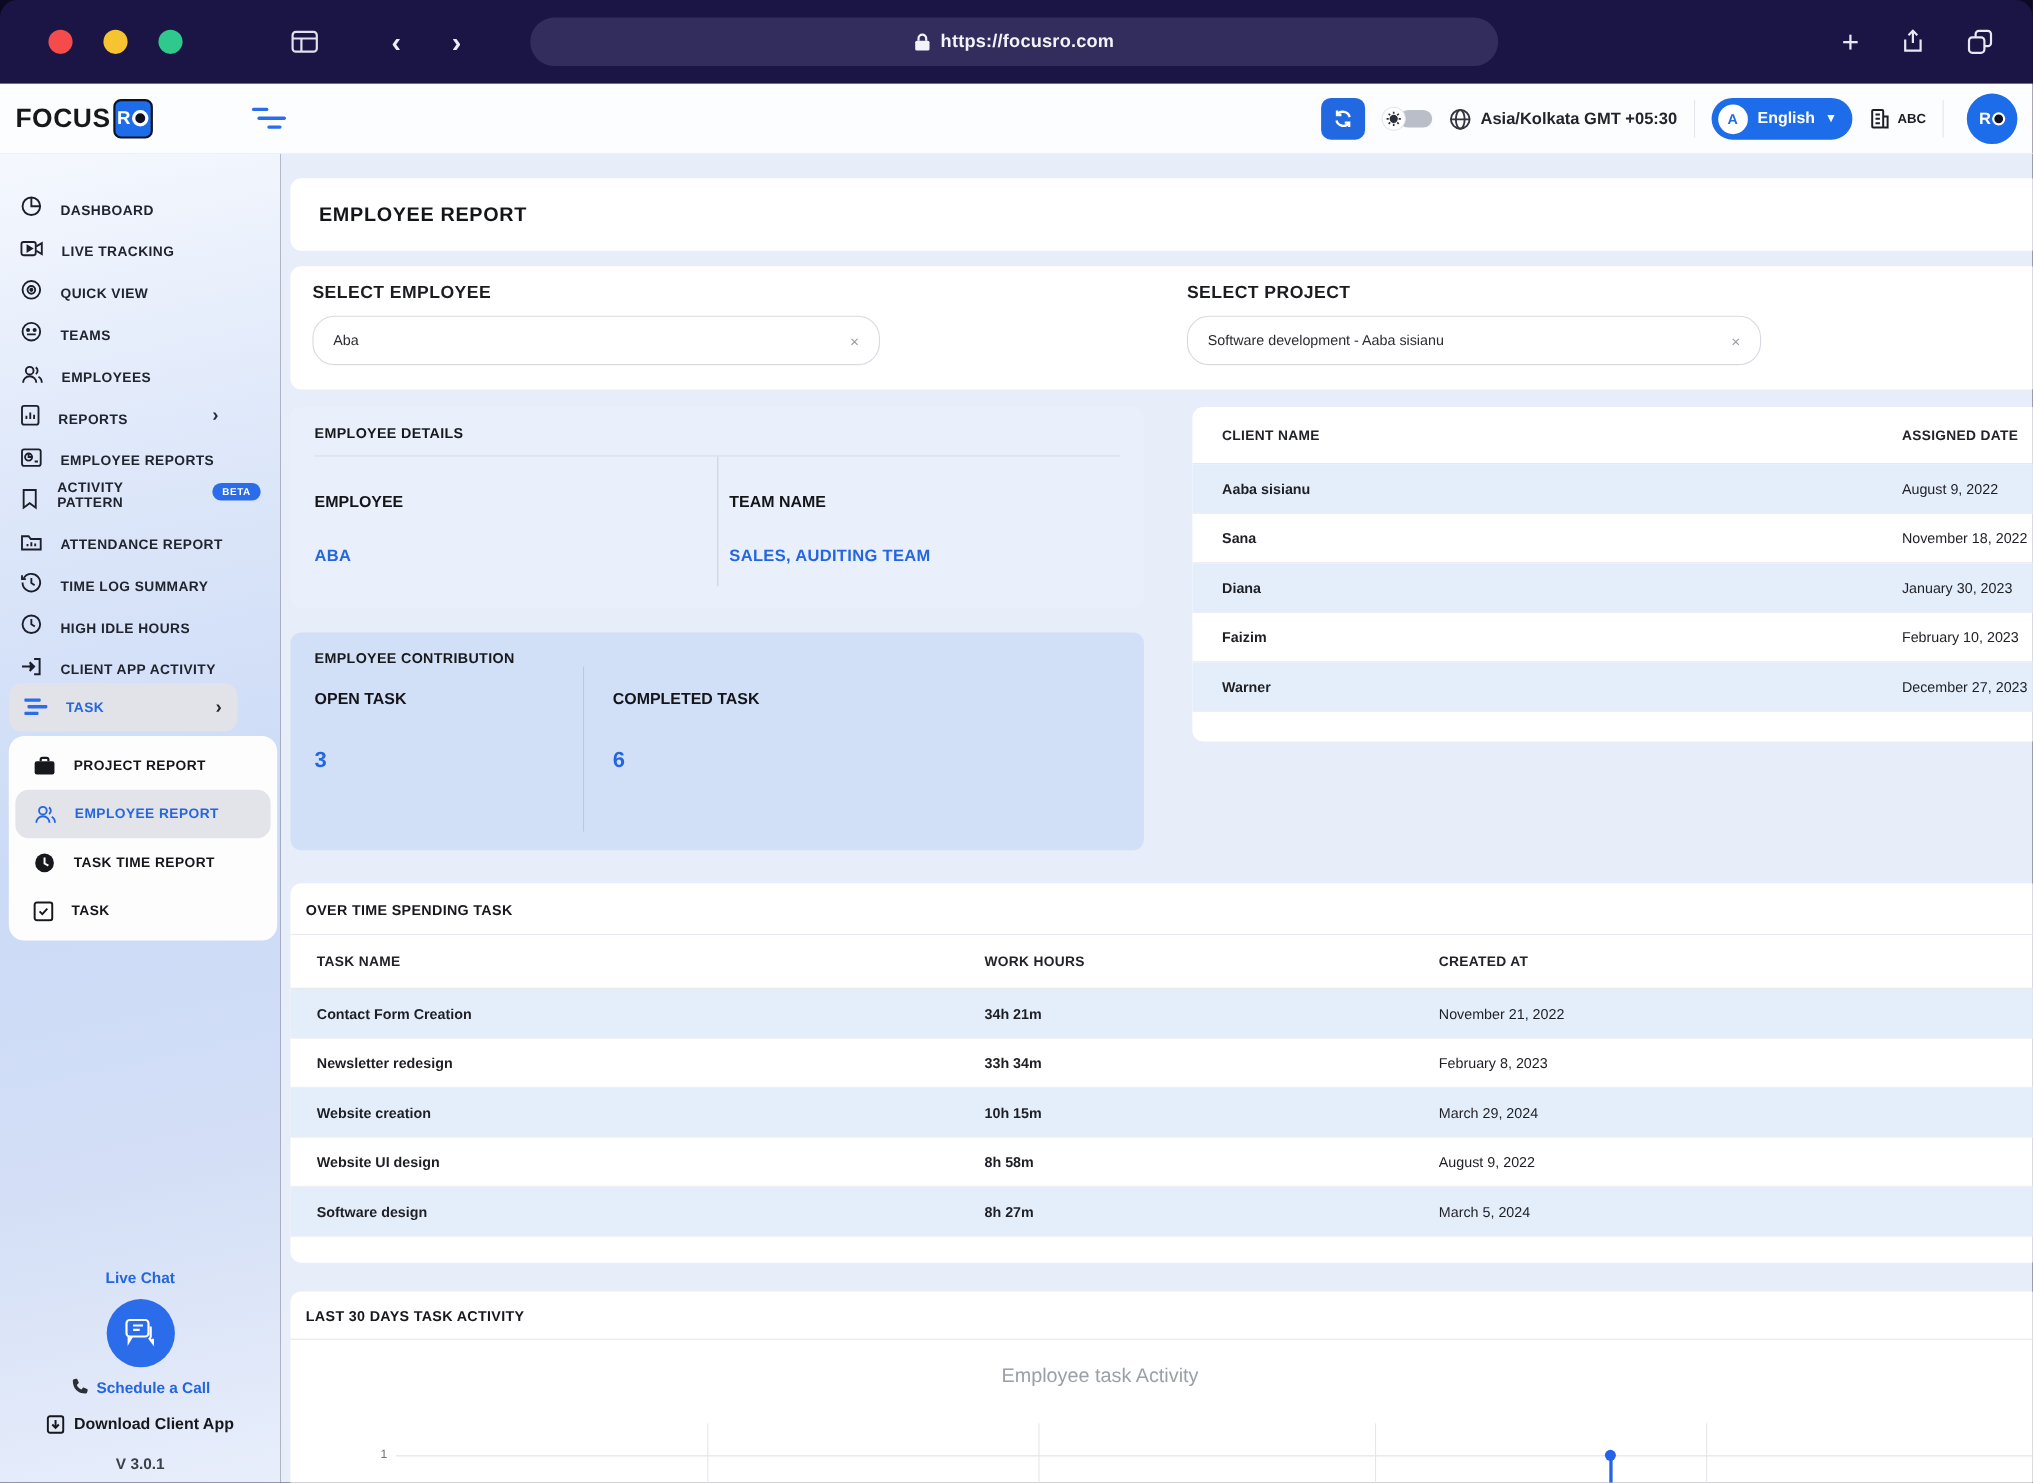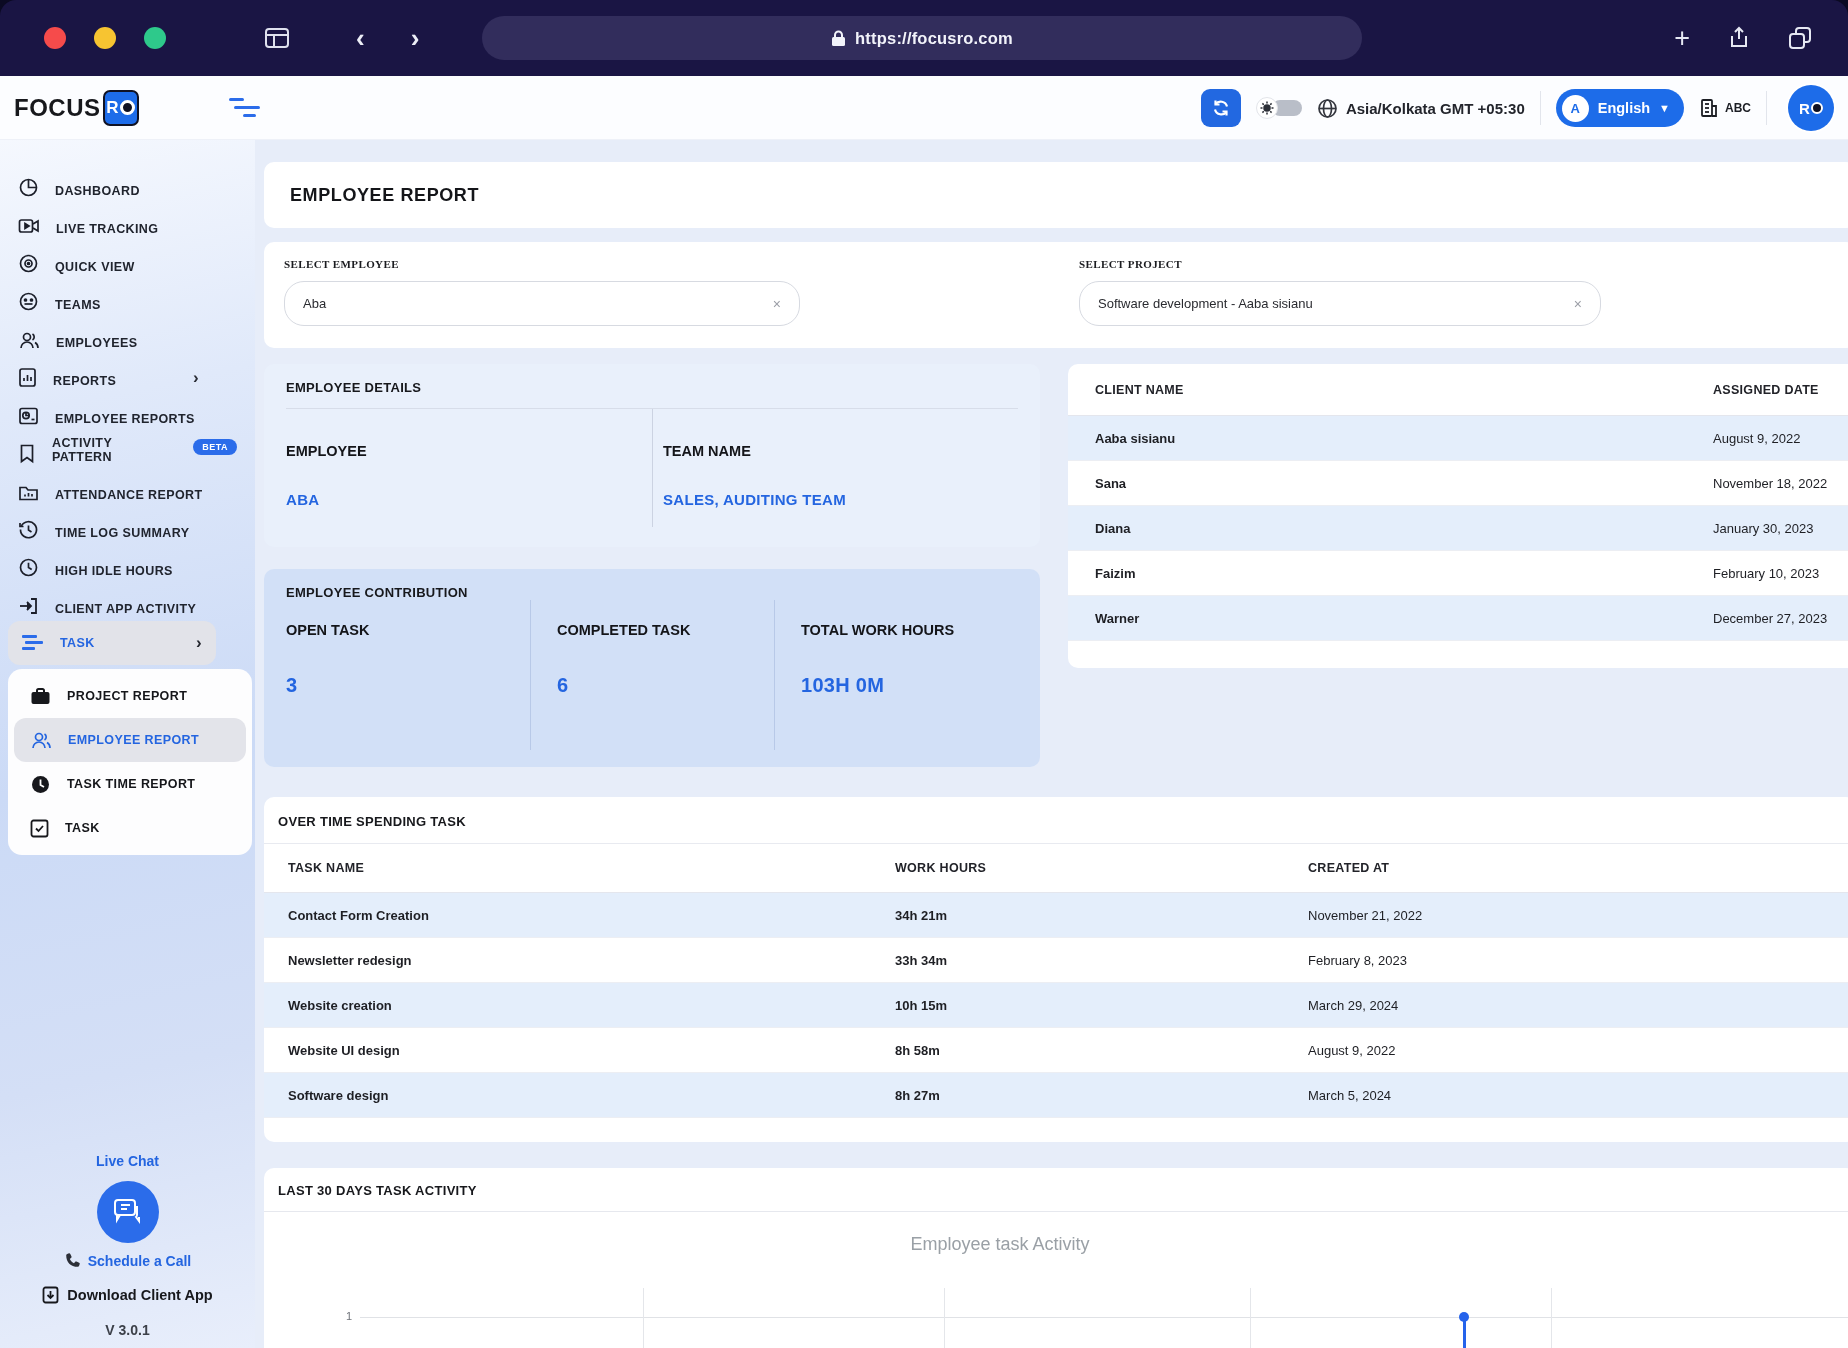--- a/index.html
+++ b/index.html
@@ -82,27 +82,27 @@
   .download { display:flex; align-items:center; justify-content:center; gap:8px;
     color:#17181c; font-size:14.5px; font-weight:bold; margin-top:17px; cursor:pointer; }
   .version { color:#3c4049; font-size:14px; font-weight:bold; margin-top:18px; }
 
   
   .main { flex:1; background:#e7edf9; padding:22px 0 0 9px; overflow:hidden; }
   .card { background:#fff; border-radius:10px; }
   .titlecard { width:1592px; height:66px; display:flex; align-items:center; padding:0 26px;
     font-size:18px; font-weight:bold; letter-spacing:.6px; color:#141519; }
   .filtercard { width:1592px; margin-top:14px; padding:16px 20px 22px; display:grid; grid-template-columns:795px 1fr; }
-  .f-label { font-size:11px; font-weight:bold; letter-spacing:.4px; color:#1b1c20; margin-bottom:11px;font-family:Liberation Serif, serif; }
+  .f-label { font-size:16px; font-weight:bold; letter-spacing:.4px; color:#1b1c20; margin-bottom:11px; }
   .select { width:516px; height:45px; border:1px solid #d7dae1; border-radius:20px; background:#fff;
     display:flex; align-items:center; justify-content:space-between; padding:0 18px; font-size:13px; color:#2a2b30; }
   .select.wide { width:522px; }
   .clear-x { color:#9b9ea6; font-size:14px; cursor:pointer; }
 
-  .detailrow { margin-top:16px; display:flex; gap:28px; }
+  .detailrow { margin-top:16px; display:flex; gap:44px; }
   .leftcol { width:776px; flex:0 0 auto; }
   .bluecard { background:#e9f0fb; border-radius:10px; padding:16px 22px 0; height:183px; }
   .bc-title { font-size:13px; font-weight:bold; letter-spacing:.3px; color:#17181c;
     padding-bottom:13px; border-bottom:1px solid #d7dde9; }
   .bc-cols { display:grid; grid-template-columns:1fr 1fr; height:118px; }
   .bc-col2 { border-left:1px solid #ccd3e2; padding-left:10px; }
   .bc-h { font-size:14.5px; font-weight:bold; color:#141519; margin-top:34px; }
   .bc-v { font-size:15px; font-weight:bold; color:#2465e0; margin-top:32px; letter-spacing:.3px; }
   .contribcard { margin-top:22px; background:#d2e0f7; border-radius:10px; padding:16px 22px 0; height:198px; }
   .ct-cols { display:grid; grid-template-columns:1fr 1fr 1fr; height:150px; }
@@ -468,24 +468,20 @@
             <div style="font-size:13px;font-weight:bold;letter-spacing:.3px;color:#17181c;">EMPLOYEE CONTRIBUTION</div>
             <div class="ct-cols">
               <div class="ct-col">
                 <div class="ct-h">OPEN TASK</div>
                 <div class="ct-v">3</div>
               </div>
               <div class="ct-col">
                 <div class="ct-h">COMPLETED TASK</div>
                 <div class="ct-v">6</div>
               </div>
-              <div class="ct-col">
-                <div class="ct-h">TOTAL WORK HOURS</div>
-                <div class="ct-v">103H 0M</div>
-              </div>
             </div>
           </div>
         </div>
 
         <div class="card clientcard">
           <div class="c-head">
             <span>CLIENT NAME</span>
             <span>ASSIGNED DATE</span>
           </div>
           <div class="c-row stripe">

